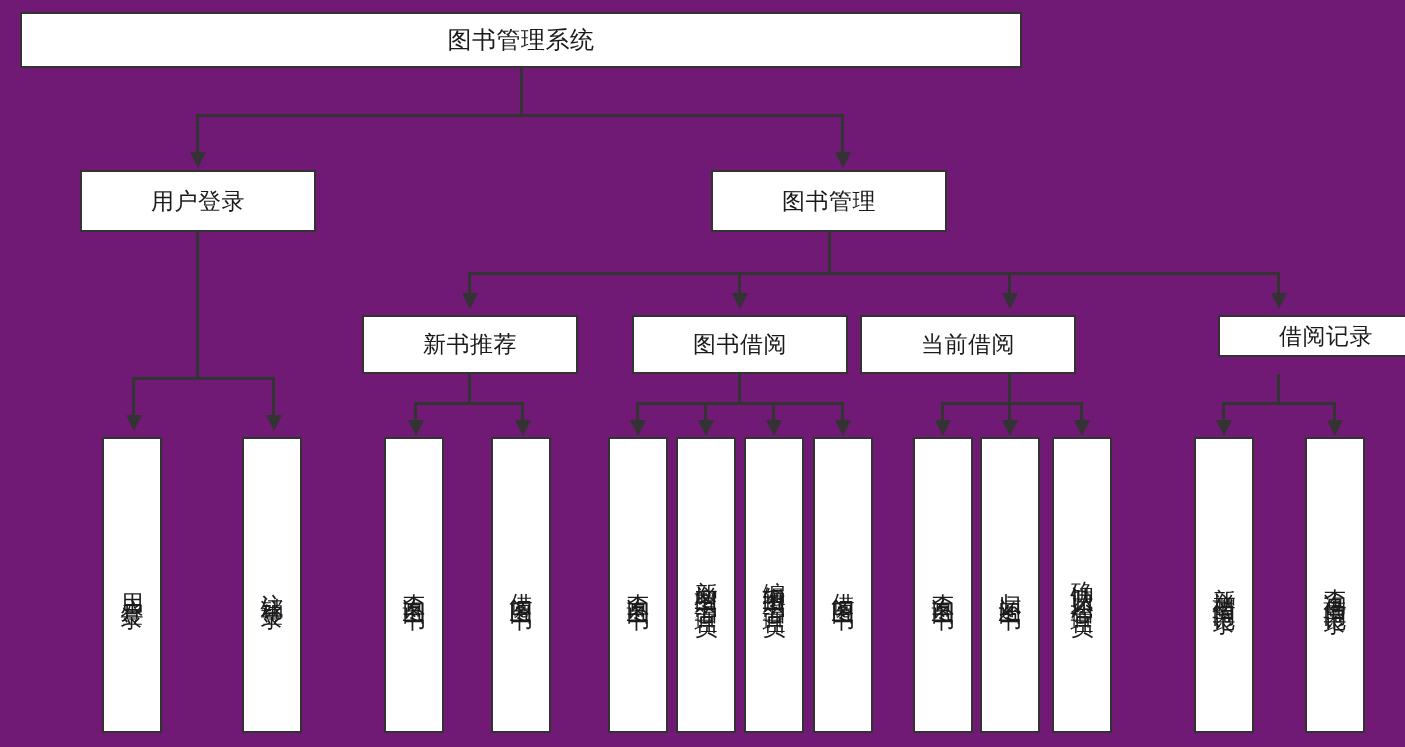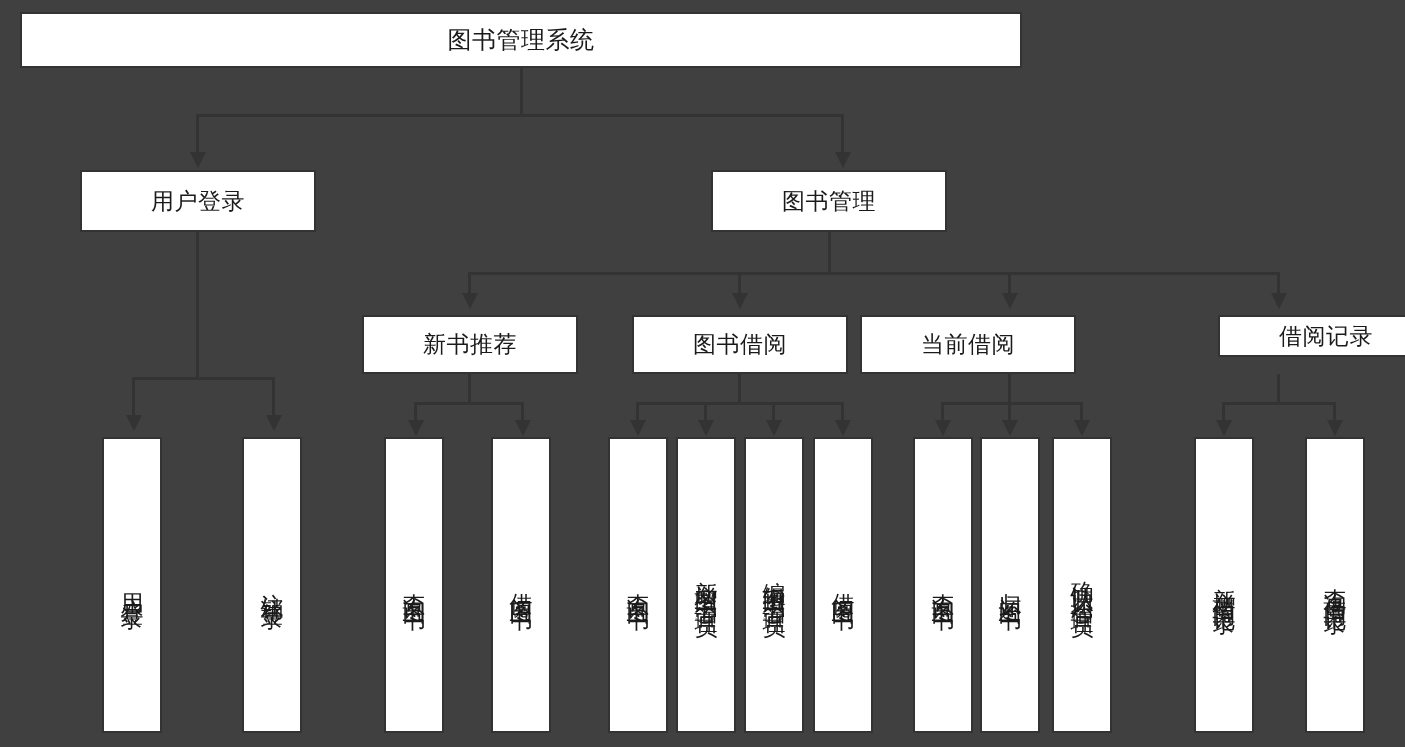--- a/index.html
+++ b/index.html
@@ -7,21 +7,21 @@
     padding: 0;
     background: #ffffff;
   }
   body {
     font-family: "DejaVu Sans", "Liberation Sans", sans-serif;
   }
   #canvas {
     position: relative;
     width: 1405px;
     height: 747px;
-    background: #404040;
+    background: #701a75;
     overflow: hidden;
   }
   .node {
     position: absolute;
     box-sizing: border-box;
     border: 2px solid #333333;
     background: #ffffff;
     display: flex;
     align-items: center;
     justify-content: center;

